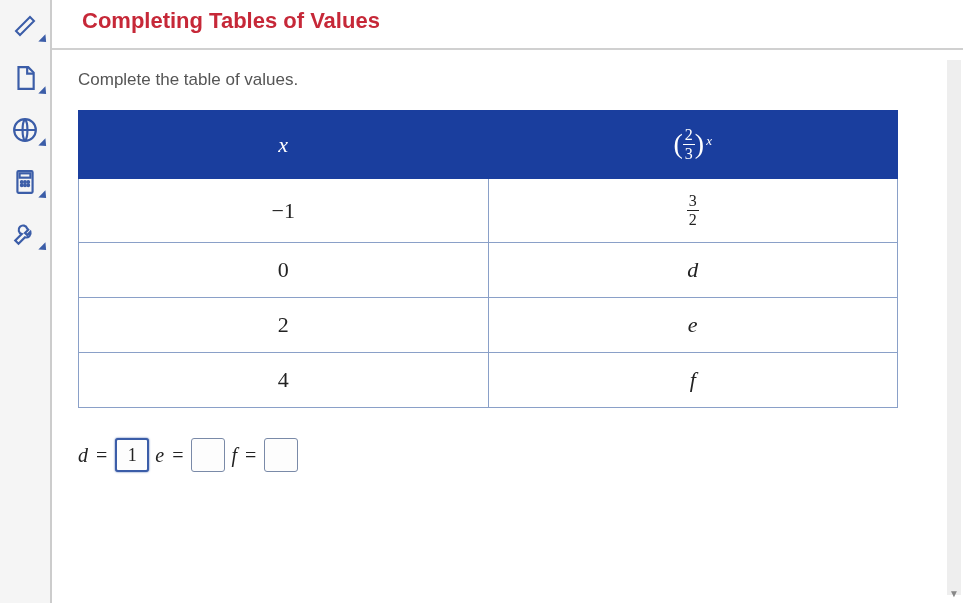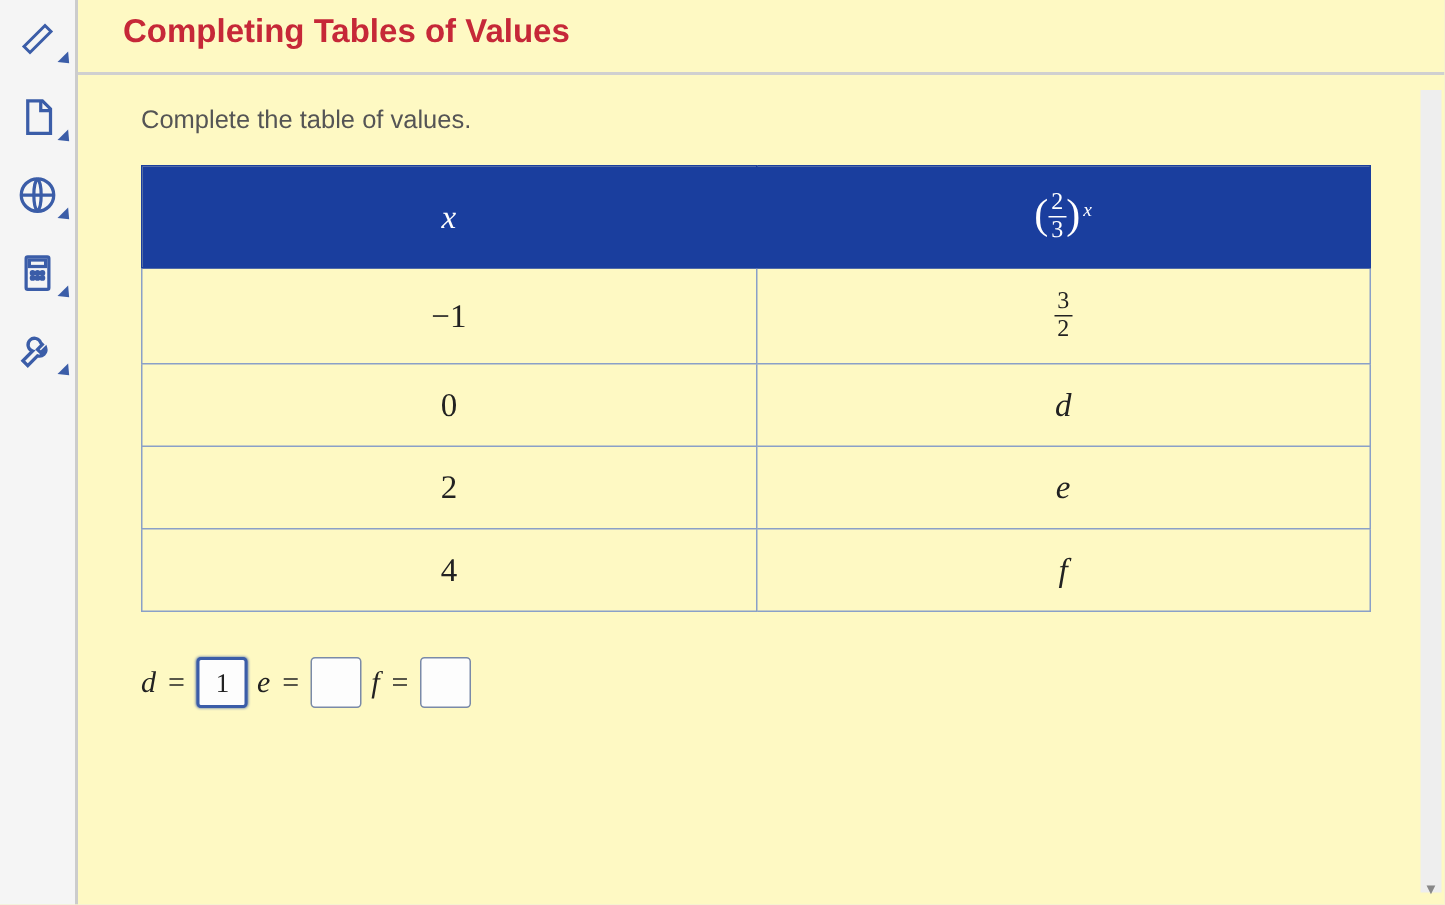--- a/index.html
+++ b/index.html
@@ -46,34 +46,34 @@
       border-top: 5px solid transparent;
       border-bottom: 5px solid transparent;
       transform: rotate(45deg);
     }
     .main {
       position: absolute;
       left: 50px;
       top: 0;
       right: 0;
       bottom: 0;
-      background: #fef9c3;
+      background: #ffffff;
       border-left: 2px solid #ccc;
     }
     .title-bar {
       padding: 8px 30px 14px 30px;
       border-bottom: 2px solid #d0d0d0;
     }
     .title {
       color: #c62838;
       font-weight: bold;
       font-size: 22px;
     }
     .content {
-      padding: 20px 42px;
+      padding: 20px 26px;
     }
     .instruction {
       color: #555;
       font-size: 17px;
       margin-bottom: 20px;
     }
     table.values {
       border-collapse: collapse;
       width: 820px;
     }

